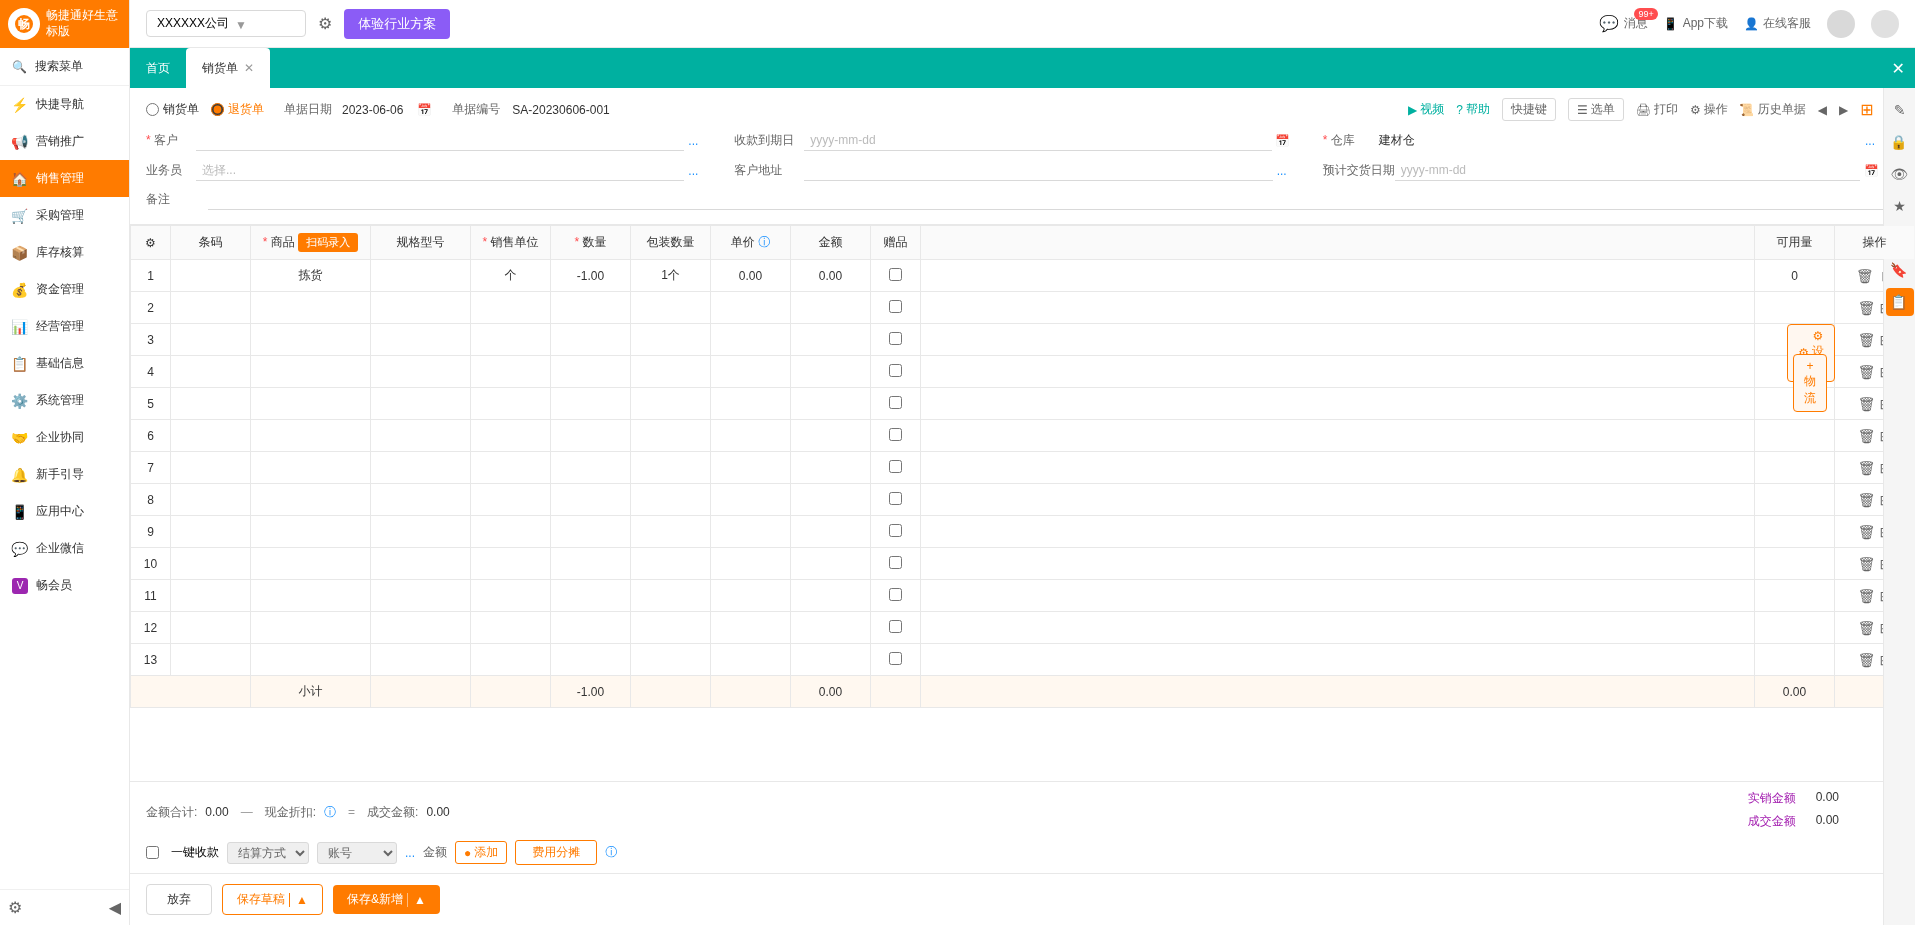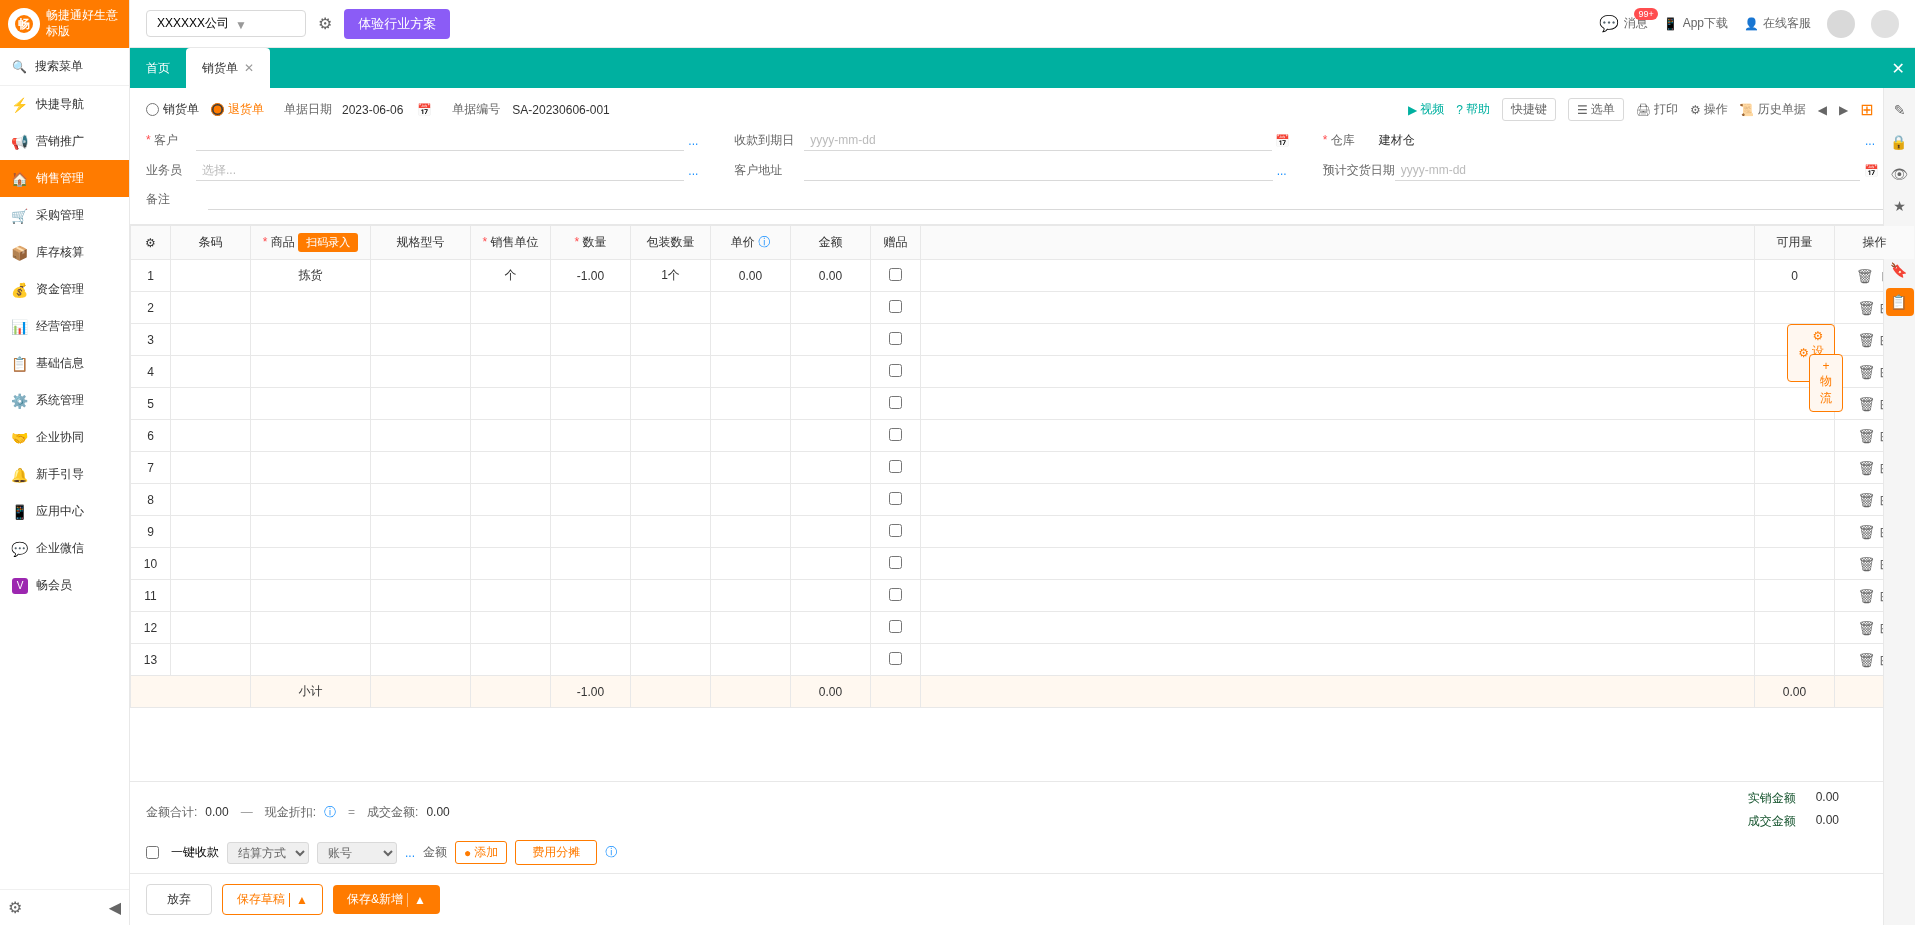--- a/index.html
+++ b/index.html
@@ -93,26 +93,26 @@
     .bottom-actions { display: flex; align-items: center; gap: 10px; }
     .discard-btn { border: 1px solid #d9d9d9; background: #fff; color: #333; border-radius: 4px; padding: 6px 20px; cursor: pointer; }
     .save-draft-btn { border: 1px solid #ff7b00; background: #fff; color: #ff7b00; border-radius: 4px; padding: 6px 14px; cursor: pointer; display: flex; align-items: center; gap: 4px; }
     .save-new-btn { background: #ff7b00; color: #fff; border: none; border-radius: 4px; padding: 6px 14px; cursor: pointer; display: flex; align-items: center; gap: 4px; }
 
     
     .right-sidebar { width: 32px; background: #f0f2f5; border-left: 1px solid #e8e8e8; display: flex; flex-direction: column; align-items: center; padding: 4px 0; gap: 2px; }
     .right-sidebar-btn { width: 28px; height: 28px; display: flex; align-items: center; justify-content: center; cursor: pointer; color: #666; font-size: 14px; border-radius: 4px; }
     .right-sidebar-btn.active-orange { background: #ff7b00; color: #fff; }
     .summary-row { display: flex; justify-content: space-between; gap: 20px; margin-bottom: 4px; }
-    .summary-label { color: #14532d; }
+    .summary-label { color: #a21caf; }
     .summary-value { color: #333; font-weight: 500; }
 
     
     .settings-btn { position: absolute; right: 48px; top: 128px; background: #fff; border: 1px solid #e8e8e8; border-radius: 4px; padding: 5px 10px; cursor: pointer; display: flex; align-items: center; gap: 4px; color: #ff7b00; font-size: 12px; }
-    .logistics-btn { position: absolute; right: 40px; top: 158px; background: #fff; border: 1px solid #e8e8e8; border-radius: 4px; padding: 5px 10px; cursor: pointer; display: flex; align-items: center; gap: 4px; color: #ff7b00; font-size: 12px; }
+    .logistics-btn { position: absolute; right: 56px; top: 158px; background: #fff; border: 1px solid #e8e8e8; border-radius: 4px; padding: 5px 10px; cursor: pointer; display: flex; align-items: center; gap: 4px; color: #ff7b00; font-size: 12px; }
 
     .main-content-area { flex: 1; display: flex; flex-direction: column; overflow: hidden; position: relative; }
   </style>
 </head>
 <body>
 
 <div class="sidebar">
   <div class="sidebar-logo">
     <div class="sidebar-logo-icon">
       <svg width="20" height="20" viewBox="0 0 20 20">

